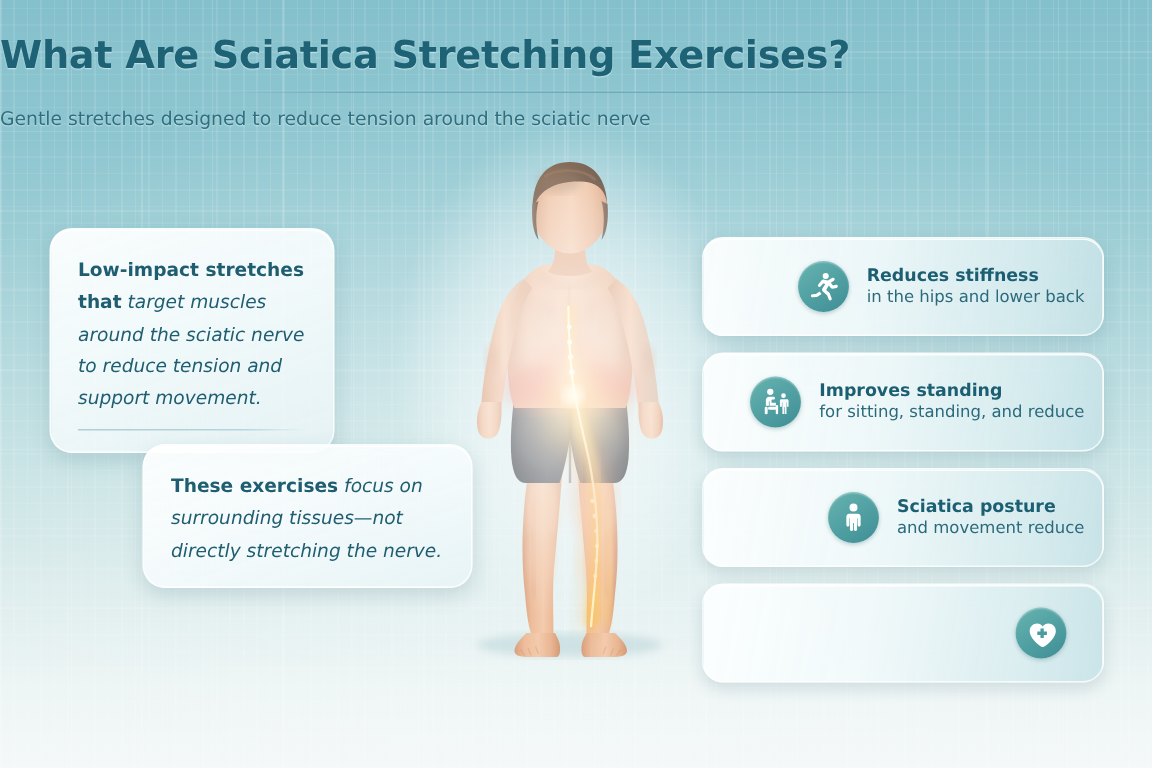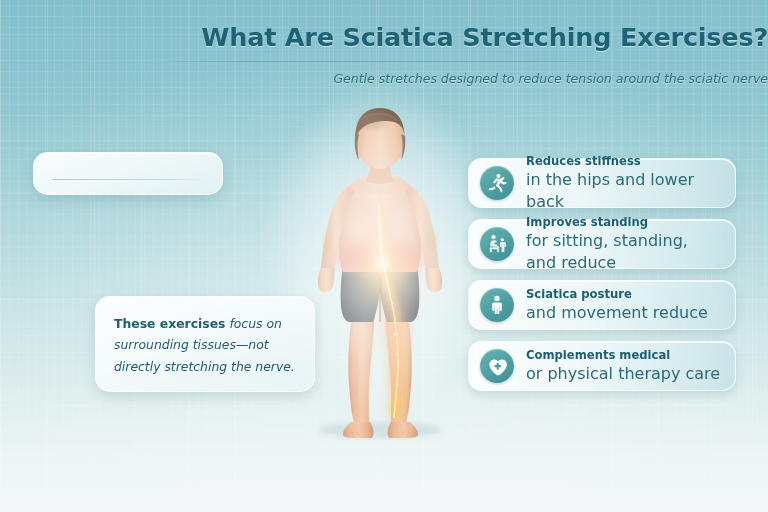--- a/index.html
+++ b/index.html
@@ -37,36 +37,36 @@
   }
   .vignette {
     position:absolute; inset:0;
     background:radial-gradient(ellipse 85% 70% at 50% 58%, rgba(255,255,255,0.45) 0%, rgba(255,255,255,0.12) 45%, rgba(255,255,255,0) 72%);
     pointer-events:none;
   }
 
   
   #header {
     position:absolute; left:0; top:22px; width:768px;
-    text-align:right; z-index:6;
+    text-align:left; z-index:6;
   }
   #title {
     font-family:"DejaVu Sans", sans-serif;
     font-size:25.5px; font-weight:bold;
     color:#1d6275;
     letter-spacing:-0.2px;
     text-shadow:0 1px 1px rgba(255,255,255,0.55);
   }
   #title-rule {
     width:470px; height:1px; margin:9px auto 0;
     background:linear-gradient(90deg, rgba(120,175,190,0) 0%, rgba(104,162,180,0.75) 18%, rgba(104,162,180,0.75) 82%, rgba(120,175,190,0) 100%);
   }
   #subtitle {
     margin-top:9px;
-    font-size:12.5px; font-style:italic;
+    font-size:12.5px; 
     color:#2e6f80;
     text-shadow:0 1px 1px rgba(255,255,255,0.5);
   }
 
   
   #figure-wrap {
     position:absolute; left:255px; top:78px;
     width:250px; height:370px;
     z-index:2;
   }
@@ -101,43 +101,44 @@
   #card-definition { left:33px; top:152px; width:190px; }
   #card-clarify    { left:95px; top:296px; width:220px; }
 
   
   #benefits {
     position:absolute; left:468px; top:158px; width:268px; z-index:5;
   }
   .benefit {
     position:relative;
     display:flex; align-items:center;
-    height:50px;
+    height:66px;
     margin-bottom:11px;
     border-radius:14px;
     padding:0 12px 0 11px;
     background:linear-gradient(100deg, rgba(252,254,254,0.95) 0%, rgba(241,249,250,0.92) 42%, rgba(214,235,238,0.88) 82%, rgba(196,225,230,0.86) 100%);
     border:1px solid rgba(255,255,255,0.72);
     box-shadow:0 4px 10px rgba(44,96,112,0.16), inset 0 1px 0 rgba(255,255,255,0.9);
+    justify-content:flex-end;
   }
   .benefit-icon {
     flex:0 0 auto;
     width:34px; height:34px; border-radius:50%;
     background:linear-gradient(145deg, #68b3b0 0%, #4f9fa2 55%, #3f8d94 100%);
     box-shadow:0 1px 3px rgba(40,95,105,0.3), inset 0 1px 1px rgba(255,255,255,0.3);
     display:flex; align-items:center; justify-content:center;
     margin-right:12px;
   }
   .benefit-icon svg { display:block; }
   .benefit-text { line-height:1.33; }
   .benefit-title {
     font-size:11.6px; font-weight:bold; color:#1d5f72;
   }
   .benefit-sub {
-    font-size:16px; color:#2b6a7c;
+    font-size:11px; color:#2b6a7c;
   }
 </style>
 </head>
 <body>
 
 <div id="stage">
 
   <div class="texture"></div>
   <div class="vignette"></div>
 
@@ -328,20 +329,24 @@
 
         <circle cx="127" cy="186" r="7" fill="#fff8d2" opacity="0.9" filter="url(#blurSm)"></circle>
       </g>
 
       <ellipse cx="140" cy="250" rx="16" ry="28" fill="#f08a60" opacity="0.22" filter="url(#blurMd)"></ellipse>
       <ellipse cx="142" cy="292" rx="12" ry="22" fill="#ef8f6a" opacity="0.15" filter="url(#blurMd)"></ellipse>
     </svg>
   </div>
 
   <div id="card-definition" class="card-left">
+    <p>
+      <span class="lead">Low-impact stretches that</span>
+      <span>target muscles around the sciatic nerve to reduce tension and support movement.</span>
+    </p>
     <div class="card-divider"></div>
   </div>
 
   <div id="card-clarify" class="card-left">
     <p>
       <span class="lead">These exercises</span>
       <span>focus on surrounding tissues—not directly stretching the nerve.</span>
     </p>
   </div>
 
@@ -392,21 +397,17 @@
       </span>
     </div>
 
     <div class="benefit">
       <span class="benefit-icon">
         <svg width="23" height="23" viewBox="0 0 24 24">
           <path d="M12 21.2s-8.4-5.2-8.4-11.1c0-3 2.3-5.3 5.2-5.3 1.6 0 3 .8 3.9 2 .9-1.2 2.3-2 3.9-2 2.9 0 5.2 2.3 5.2 5.3 0 5.9-8.4 11.1-8.4 11.1z" fill="#ffffff"></path>
           <path d="M13.4 8.3h-2.3v2.2H8.9v2.3h2.2V15h2.3v-2.2h2.2v-2.3h-2.2z" fill="#4b9ca0"></path>
         </svg>
       </span>
-      <span class="benefit-text">
-        <span class="benefit-title" style="display:block">Complements medical</span>
-        <span class="benefit-sub" style="display:block">or physical therapy care</span>
-      </span>
     </div>
 
   </div>
 
 </div>
 
 </body></html>

